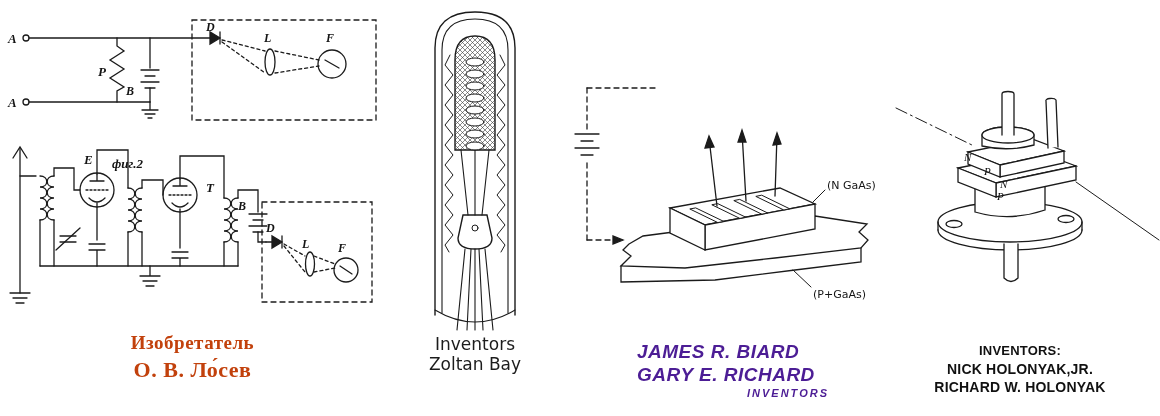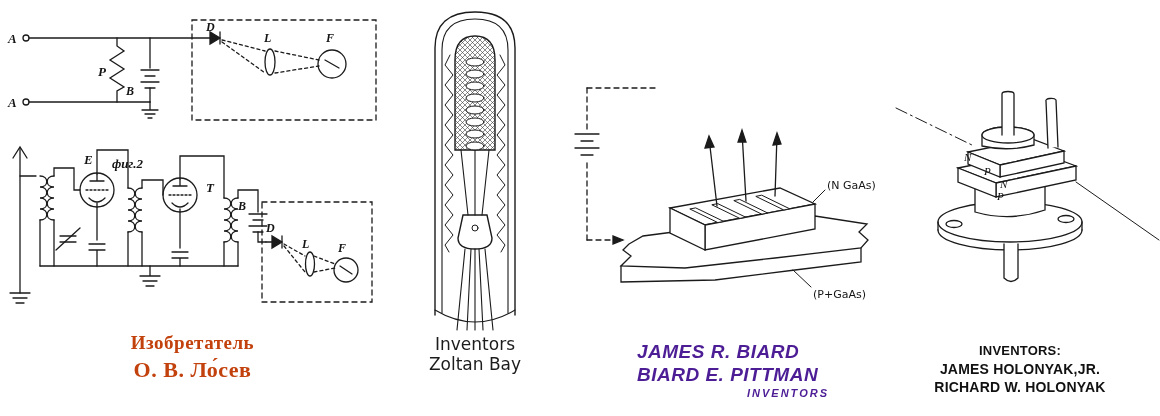--- a/index.html
+++ b/index.html
@@ -189,21 +189,21 @@
             <polygon points="208,145 216,144 212,133" fill="#1b1b1b"></polygon>
         </g>
         <path d="M260,190 L248,202" stroke-width="1"></path>
         <path d="M246,287 L228,270" stroke-width="1"></path>
       </g>
       <text x="262" y="189" class="ann">(N GaAs)</text>
       <text x="248" y="298" class="ann">(P+GaAs)</text>
     </svg>
     <div class="cap-biard">
       <div>JAMES R. BIARD</div>
-      <div>BIARD E. PITTMAN</div>
+      <div>GARY E. RICHARD</div>
       <div class="role">INVENTORS</div>
     </div>
   </section>
 
   <section class="panel p4">
     <svg width="280" height="300" viewBox="0 0 280 300">
       <g stroke="#1b1b1b" fill="none" stroke-width="1.3" stroke-linecap="round">
         <path d="M16,108 L94,146" stroke-dasharray="12,4,2,4" stroke-width="1"></path>
         <g>
           <ellipse cx="130" cy="222" rx="72" ry="20" fill="#ffffff"></ellipse>
@@ -228,18 +228,18 @@
         <ellipse cx="128" cy="135" rx="26" ry="8" fill="#ffffff"></ellipse>
         <path d="M122,135 L122,94 A6,2.5 0 0 1 134,94 L134,135" fill="#ffffff"></path>
       </g>
       <text x="84" y="161" class="npl">N</text>
       <text x="104" y="175" class="npl">P</text>
       <text x="120" y="188" class="npl">N</text>
       <text x="117" y="200" class="npl">P</text>
     </svg>
     <div class="cap-holonyak">
       <div class="l1">INVENTORS:</div>
-      <div>JAMES HOLONYAK,JR.</div>
+      <div>NICK HOLONYAK,JR.</div>
       <div>RICHARD W. HOLONYAK</div>
     </div>
   </section>
 
 </div>
 
 </body></html>

